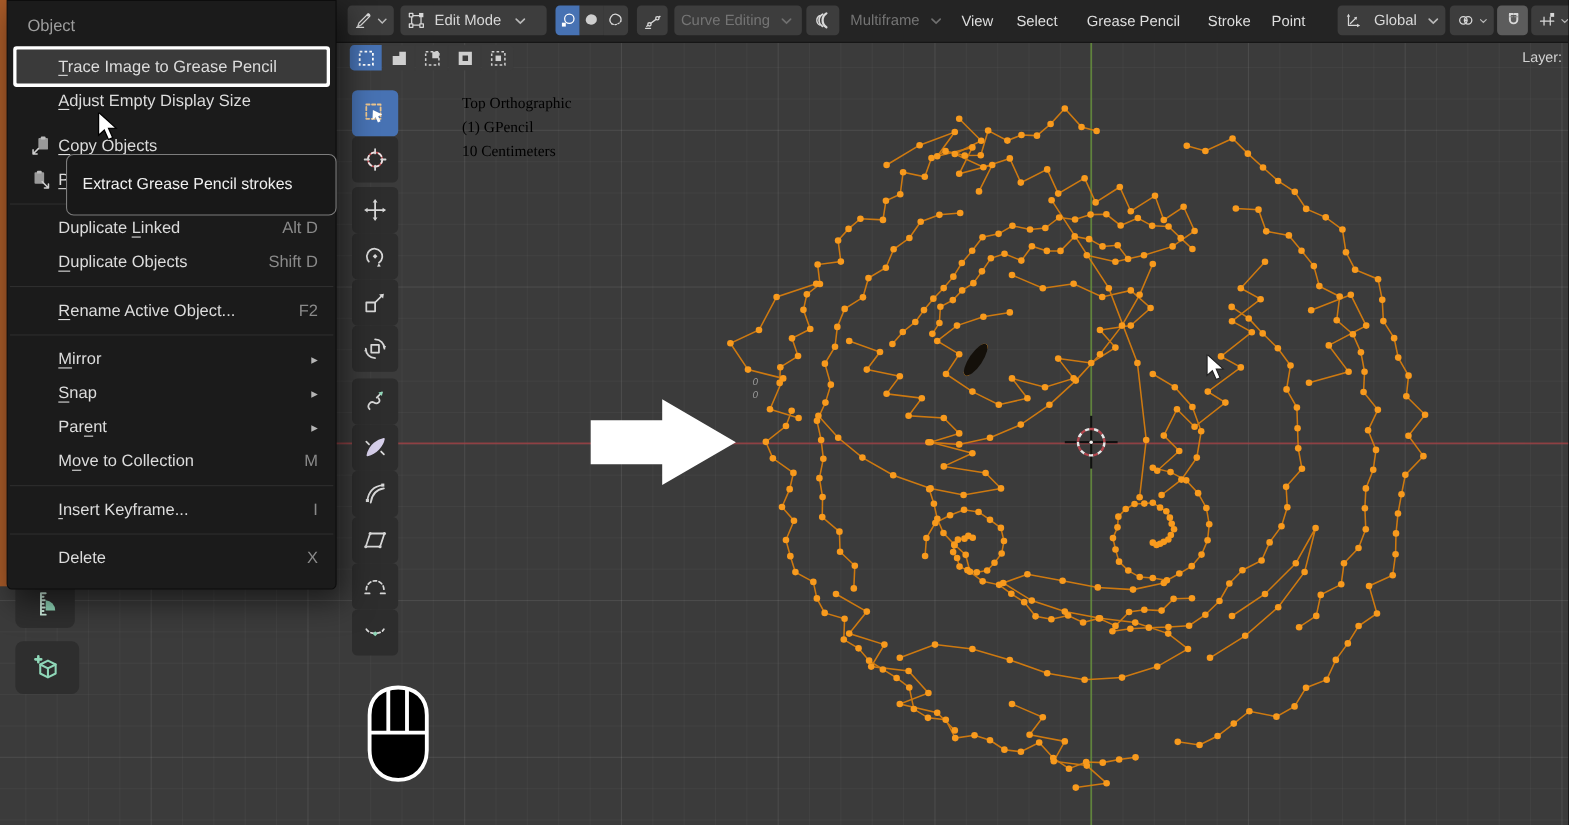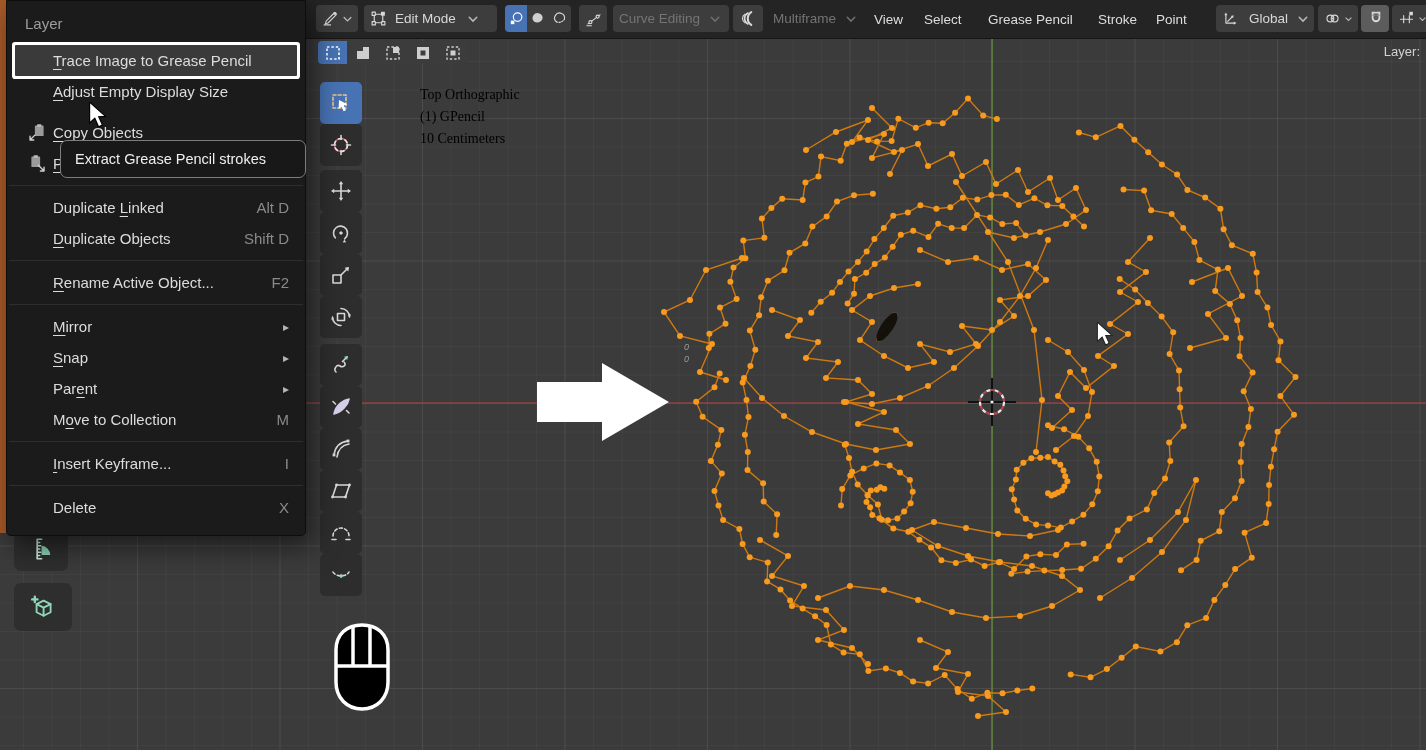--- a/index.html
+++ b/index.html
@@ -63,21 +63,21 @@
   .mi .sub{margin-left:auto;color:#b5b5b5;font-size:12px;}
   .mi .mic{position:absolute;left:20px;top:5px;}
   .mi.hl{background:#3a3a3a;box-shadow:0 0 0 3px #ffffff;margin:0 8px;padding-left:38px;
     border-radius:1px;}
   .msep{height:13px;position:relative;}
   .msep:after{content:"";position:absolute;left:2px;right:2px;top:6px;height:1px;
     background:#2e2e2e;}
   .mgap{height:10px;}
   u{text-decoration:underline;text-underline-offset:2.5px;}
   
-  #tooltip{position:absolute;left:60px;top:140px;width:246px;height:38px;z-index:9;
+  #tooltip{position:absolute;left:60px;top:140px;width:246px;height:56px;z-index:9;
     background:#181818;border:1.5px solid #7d7d7d;border-radius:7px;display:flex;
     align-items:center;padding-left:14px;color:#efefef;font-size:14.5px;box-sizing:border-box;}
   #screencast-keys{position:absolute;left:337px;top:542px;width:136px;height:61px;
     background:#000;color:#fff;z-index:6;display:flex;align-items:center;
     padding-left:8px;font-size:44px;letter-spacing:1px;box-sizing:border-box;}
   #mouse-overlay{position:absolute;left:332px;top:622px;z-index:6;}
   #big-arrow{position:absolute;left:0;top:0;z-index:6;pointer-events:none;}
   .cursor{position:absolute;z-index:10;}
   #orange-strip{position:absolute;left:0;top:0;width:7px;height:533px;background:#a85a28;z-index:7;}
 </style>
@@ -920,21 +920,21 @@
 
   <svg id="mouse-overlay" width="60" height="92" viewBox="0 0 60 92">
     <path d="M30 3c15 0 26 9 26 25v32c0 16-11 27-26 27S4 76 4 60V28C4 12 15 3 30 3Z" fill="#000" stroke="#fff" stroke-width="3.5"></path>
     <path d="M5 44h50" stroke="#fff" stroke-width="3.5"></path>
     <path d="M21 5v39M38 5v39" stroke="#fff" stroke-width="3.5"></path>
   </svg>
 
   <div id="orange-strip"></div>
 
   <div id="menu">
-    <div id="menu-title">Layer</div>
+    <div id="menu-title">Object</div>
     <div id="menu-items">
         <div class="mi hl">
           <span><u>T</u>race Image to Grease Pencil</span>
         </div>
         <div class="mi">
           <span><u>A</u>djust Empty Display Size</span>
         </div>
         <div class="mgap"></div>
         <div class="mi">
           <span><u>C</u>opy Objects</span>

